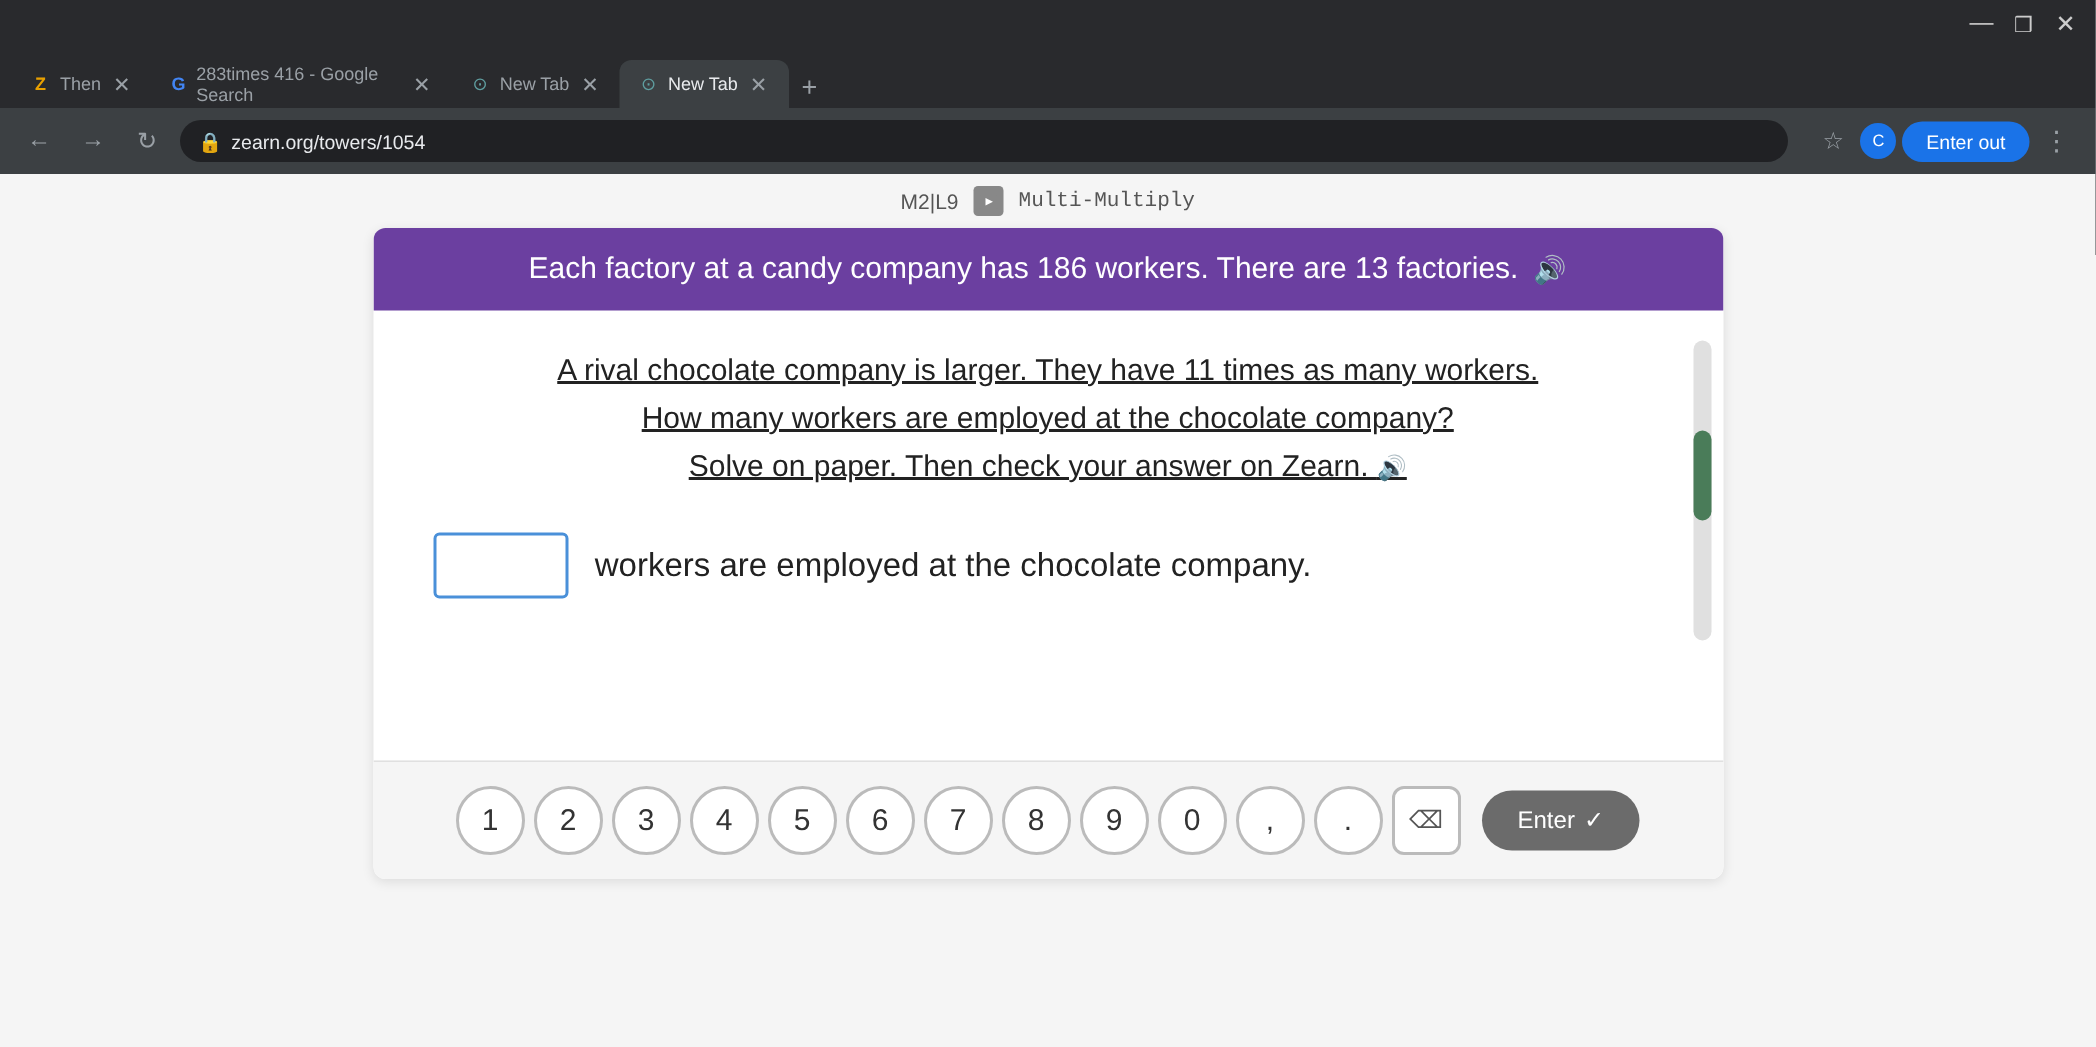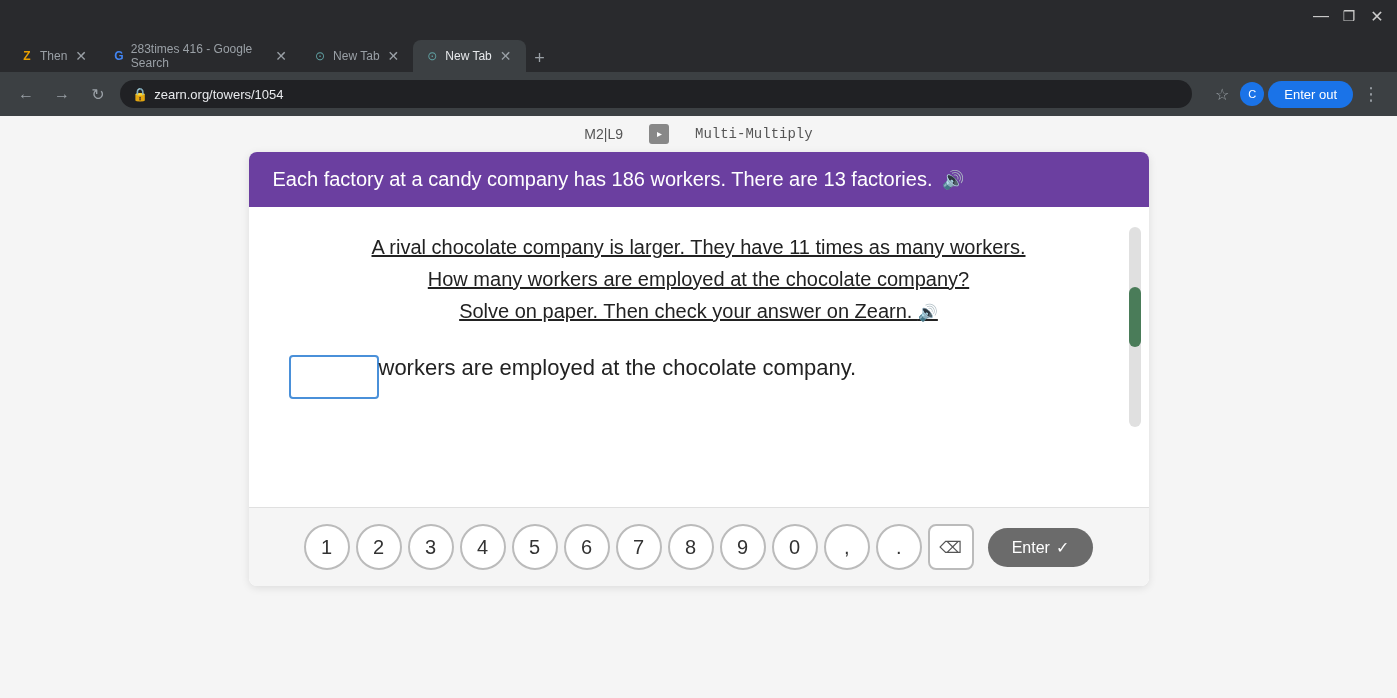--- a/index.html
+++ b/index.html
@@ -166,21 +166,21 @@
       display: flex;
       flex-direction: column;
       align-items: center;
       padding-top: 8px;
       overflow: hidden;
     }
 
     .lesson-header {
       display: flex;
       align-items: center;
-      gap: 26px;
+      gap: 10px;
       margin-bottom: 8px;
       font-size: 14px;
       color: #444;
     }
 
     .lesson-icon {
       width: 20px;
       height: 20px;
       background: #888;
       border-radius: 3px;
@@ -202,21 +202,21 @@
 
     .problem-header {
       background: #6b3fa0;
       padding: 16px 24px;
       color: white;
       font-size: 20px;
       font-weight: 500;
       text-align: center;
       display: flex;
       align-items: center;
-      justify-content: flex-start;
+      justify-content: center;
       gap: 10px;
     }
 
     .sound-icon {
       font-size: 18px;
       cursor: pointer;
     }
 
     .problem-body {
       padding: 24px 40px;
@@ -228,21 +228,22 @@
       text-align: center;
       font-size: 20px;
       color: #222;
       line-height: 1.6;
       margin-bottom: 28px;
       text-decoration: underline;
     }
 
     .answer-row {
       display: flex;
-      gap: 0;
+      align-items: center;
+      gap: 18px;
       font-size: 22px;
       color: #222;
       margin-bottom: 16px;
     }
 
     .answer-input {
       width: 90px;
       height: 44px;
       border: 2px solid #4a90d9;
       border-radius: 4px;

